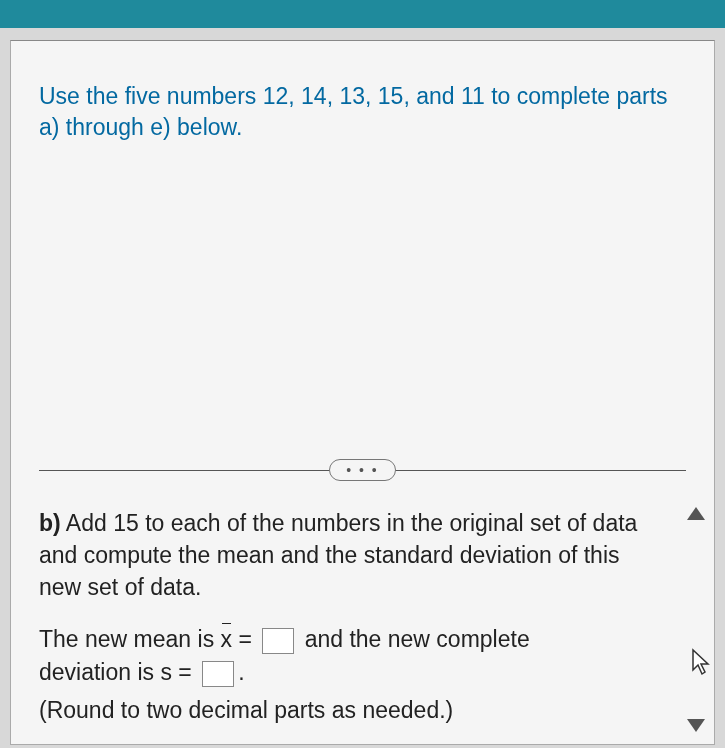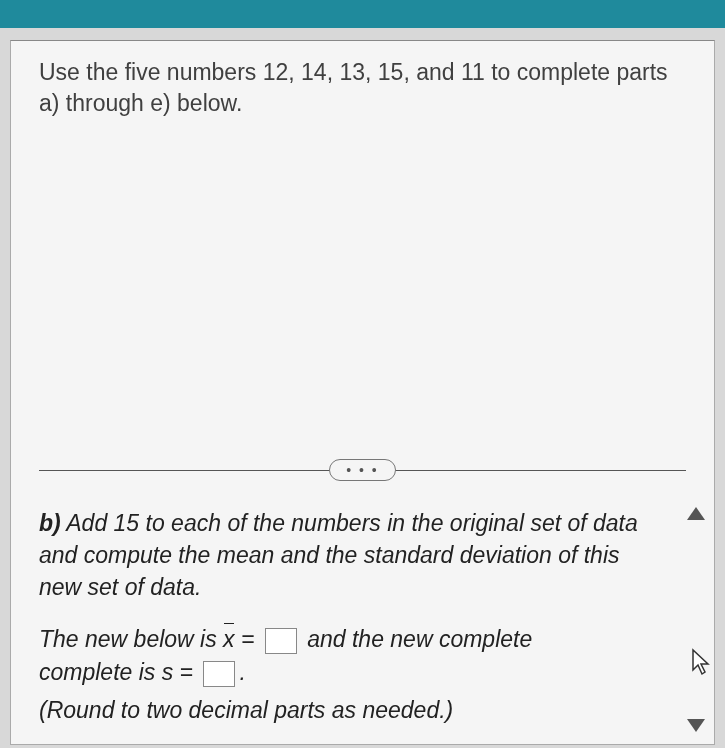--- a/index.html
+++ b/index.html
@@ -29,24 +29,24 @@
     .main-container {
       background: #f5f5f5;
       margin: 12px 10px 0 10px;
       border: 1px solid #aaa;
       border-top: 1px solid #888;
       height: 705px;
       display: flex;
       flex-direction: column;
     }
     .top-section {
-      padding: 16px 28px 20px 28px;
+      padding: 40px 28px 20px 28px;
       font-size: 23px;
       line-height: 1.35;
-      color: #404040;
+      color: #0369a1;
     }
     .spacer {
       flex: 1;
     }
     .divider-row {
       position: relative;
       height: 30px;
       display: flex;
       align-items: center;
       justify-content: center;
@@ -71,21 +71,20 @@
       letter-spacing: 2px;
       z-index: 1;
       cursor: pointer;
     }
     .bottom-section {
       padding: 22px 36px 18px 28px;
       font-size: 23px;
       line-height: 1.4;
       color: #222;
       position: relative;
-      font-style: italic;
     }
     .question-body {
       margin-right: 30px;
     }
     .bold-label {
       font-weight: bold;
     }
     .answer-line {
       margin-top: 20px;
     }
@@ -172,25 +171,25 @@
     </div>
   </div>
 
   <div class="bottom-section">
     <div class="question-body">
       <div>
         <span class="bold-label">b)</span><span> Add 15 to each of the numbers in the original set of data and compute the mean and the standard deviation of this new set of data.</span>
       </div>
 
       <div class="answer-line">
-        <span>The new below is </span><span class="xbar">x</span><span> = </span><span class="input-box"></span><span> and the new complete</span>
+        <span>The new mean is </span><span class="xbar">x</span><span> = </span><span class="input-box"></span><span> and the new complete</span>
       </div>
 
       <div>
-        <span>complete is s = </span><span class="input-box"></span><span>.</span>
+        <span>deviation is s = </span><span class="input-box"></span><span>.</span>
       </div>
 
       <div class="round-note">(Round to two decimal parts as needed.)</div>
     </div>
 
     <div class="scroll-controls">
       <div class="scroll-btn scroll-up"></div>
       <div class="scroll-btn scroll-down"></div>
     </div>
 

